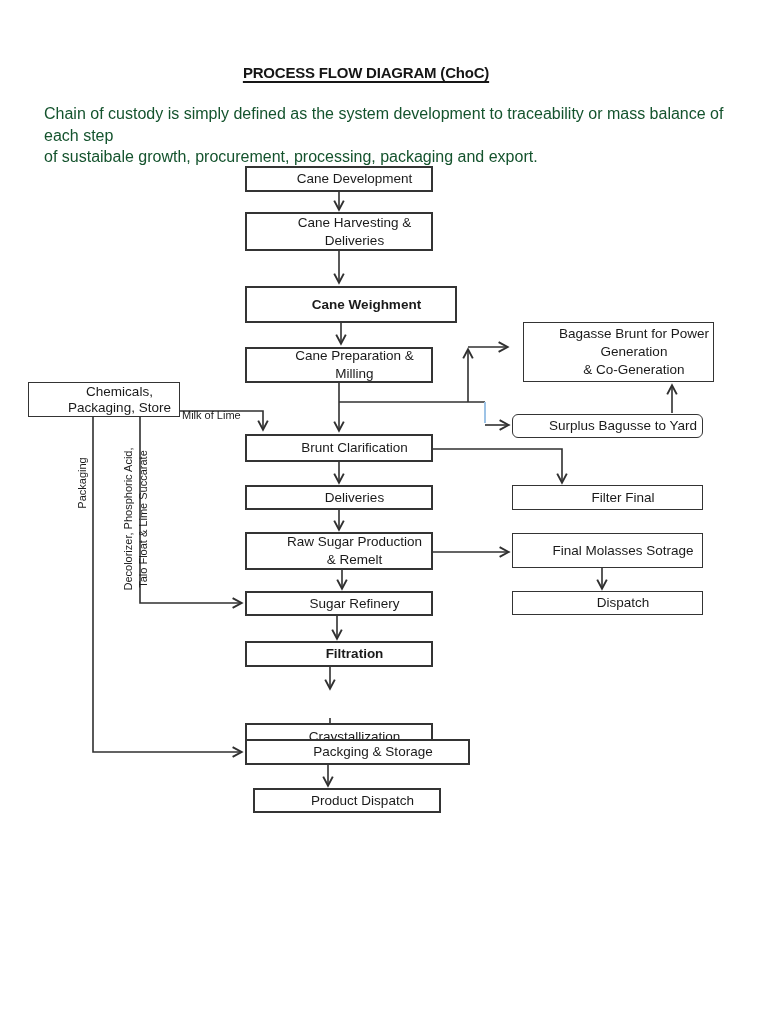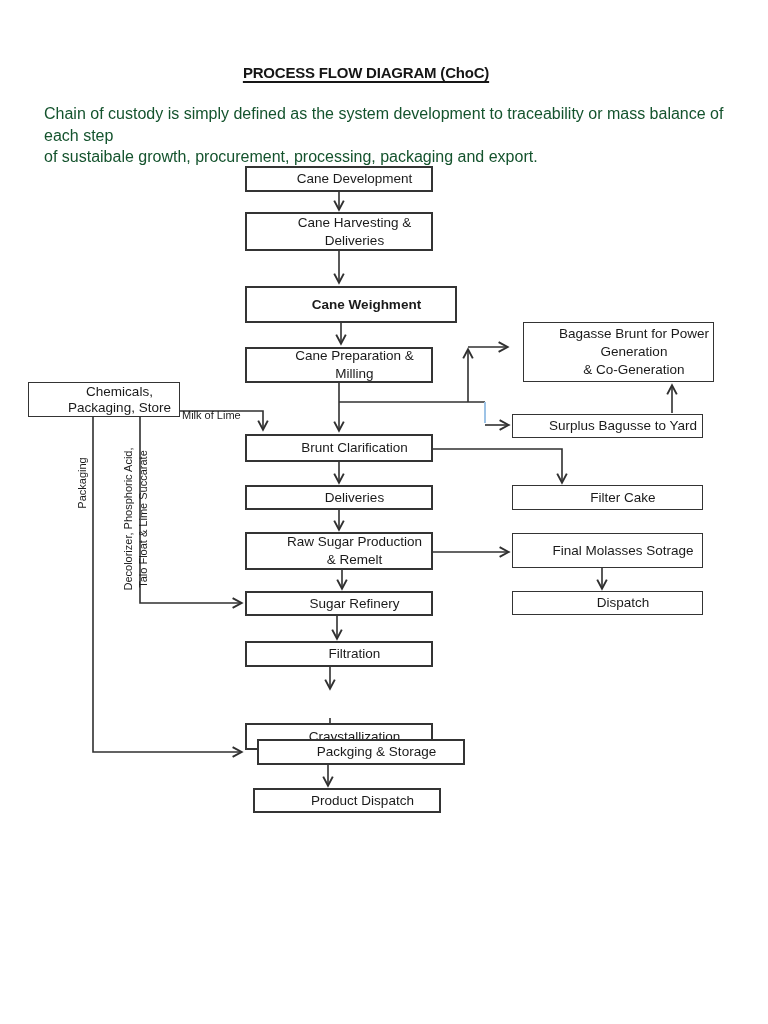--- a/index.html
+++ b/index.html
@@ -27,27 +27,27 @@
   }
   
   .n-cane-development{left:245px;top:166px;width:188px;height:26px;}
   .n-cane-harvesting{left:245px;top:212px;width:188px;height:39px;}
   .n-cane-weighment{left:245px;top:286px;width:212px;height:37px;font-weight:bold;}
   .n-cane-preparation{left:245px;top:347px;width:188px;height:36px;}
   .n-juice-clarification{left:245px;top:434px;width:188px;height:28px;}
   .n-evaporation{left:245px;top:485px;width:188px;height:25px;}
   .n-raw-sugar{left:245px;top:532px;width:188px;height:38px;}
   .n-sugar-refinery{left:245px;top:591px;width:188px;height:25px;}
-  .n-filtration{left:245px;top:641px;width:188px;height:26px;}
+  .n-filtration{left:245px;top:641px;width:188px;height:26px;font-weight:bold;}
   .n-craystallization{left:245px;top:691px;width:188px;height:27px;margin-top:32px;}
-  .n-packging-storage{left:257px;top:739px;width:208px;height:26px;}
+  .n-packging-storage{left:245px;top:739px;width:225px;height:26px;}
   .n-product-dispatch{left:253px;top:788px;width:188px;height:25px;}
   
   .n-bagasse{left:512px;top:322px;width:191px;height:60px;border-width:1.5px;margin-left:11px;}
-  .n-surplus{left:512px;top:414px;width:191px;height:24px;border-width:1.5px;}
+  .n-surplus{left:512px;top:414px;width:191px;height:24px;border-width:1.5px;border-radius:6px;}
   .n-filter-cake{left:512px;top:485px;width:191px;height:25px;border-width:1.5px;}
   .n-final-molasses{left:512px;top:533px;width:191px;height:35px;border-width:1.5px;}
   .n-dispatch{left:512px;top:591px;width:191px;height:24px;border-width:1.5px;}
   
   .n-chemicals{left:28px;top:382px;width:152px;height:35px;border-width:1.5px;line-height:16px;font-size:13.5px;}
   .flow-label{
     position:absolute;z-index:2;font-size:11px;line-height:15px;color:#1c1c1c;white-space:pre-line;
   }
   .lbl-milk{left:182px;top:408px;}
   .lbl-packaging{left:50px;top:476px;width:64px;height:14px;text-align:center;transform:rotate(-90deg);white-space:pre;}
@@ -106,21 +106,21 @@
 &amp; Remelt</div>
   <div class="node n-sugar-refinery">Sugar Refinery</div>
   <div class="node n-filtration">Filtration</div>
   <div class="node n-craystallization">Craystallization</div>
   <div class="node n-packging-storage">Packging &amp; Storage</div>
   <div class="node n-product-dispatch">Product Dispatch</div>
   <div class="node n-bagasse">Bagasse Brunt for Power
 Generation
 &amp; Co-Generation</div>
   <div class="node n-surplus">Surplus Bagusse to Yard</div>
-  <div class="node n-filter-cake">Filter Cake</div>
+  <div class="node n-filter-cake">Filter Final</div>
   <div class="node n-final-molasses">Final Molasses Sotrage</div>
   <div class="node n-dispatch">Dispatch</div>
 
   <div class="flow-label lbl-milk">Milk of Lime</div>
   <div class="flow-label lbl-packaging">Packaging</div>
   <div class="flow-label lbl-decolorizer">Decolorizer, Phosphoric Acid,
 Talo Float &amp; Lime Succarate</div>
 
 </div>
 

